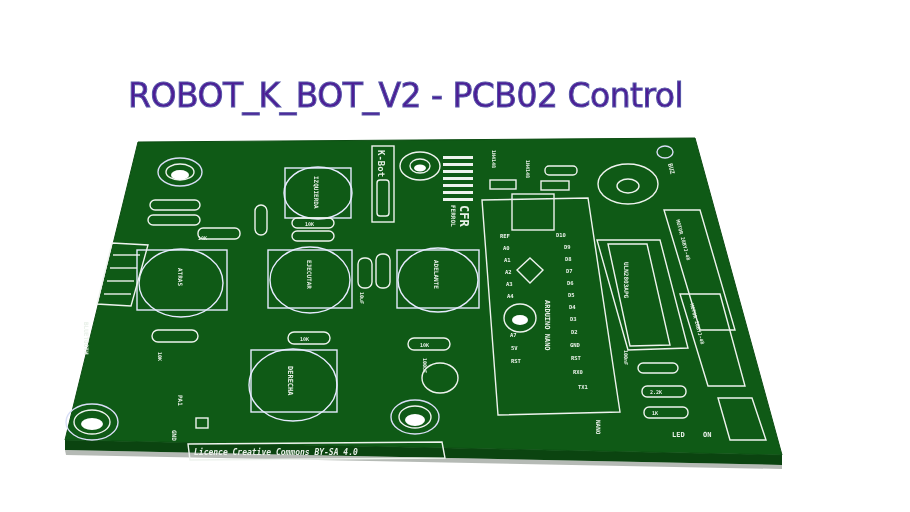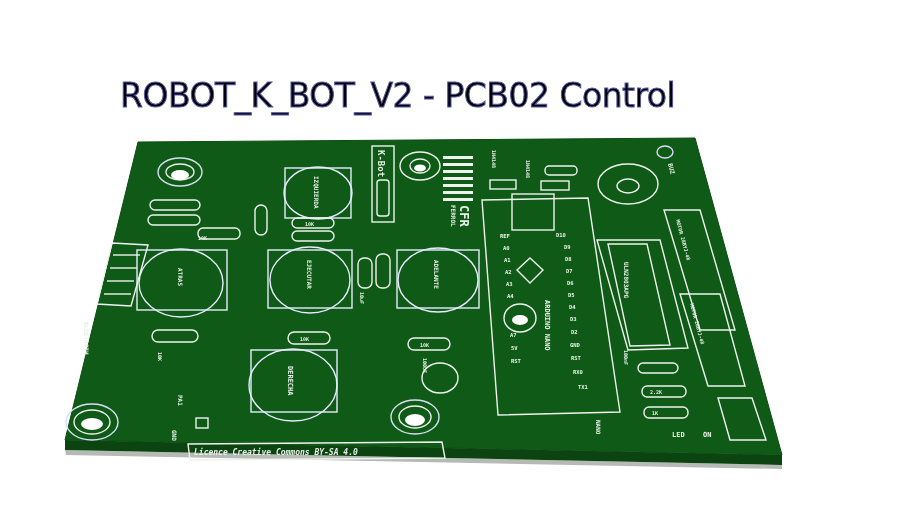--- a/index.html
+++ b/index.html
@@ -1,19 +1,19 @@
 <!DOCTYPE html>
 <html><head>
   <meta charset="utf-8">
   <style>
     html, body { margin: 0; padding: 0; background: #ffffff; }
     body { width: 910px; height: 512px; position: relative; overflow: hidden; font-family: "DejaVu Sans", sans-serif; }
     .title {
-      position: absolute; left: 120px; top: 76px; font-size: 33px;
-      color: #000000; font-family: "DejaVu Sans", sans-serif; letter-spacing: -0.5px;
+      position: absolute; left: 128px; top: 76px; font-size: 33px;
+      color: #4c1d95; font-family: "DejaVu Sans", sans-serif; letter-spacing: -0.5px;
       -webkit-text-stroke: 1px #5656a8; white-space: nowrap;
     }
     .scene { position: absolute; left: 0; top: 0; width: 910px; height: 512px; }
     svg text { font-family: "DejaVu Sans Mono", monospace; font-weight: bold; fill: #e8f0e8; }
   </style>
 </head>
 <body>
 
 <div class="title">ROBOT_K_BOT_V2 - PCB02 Control</div>
 

